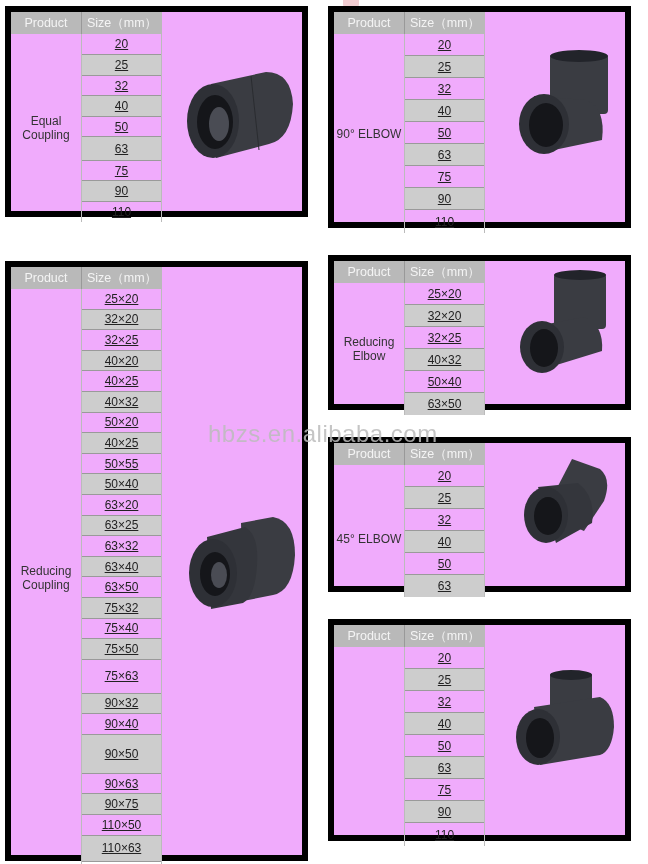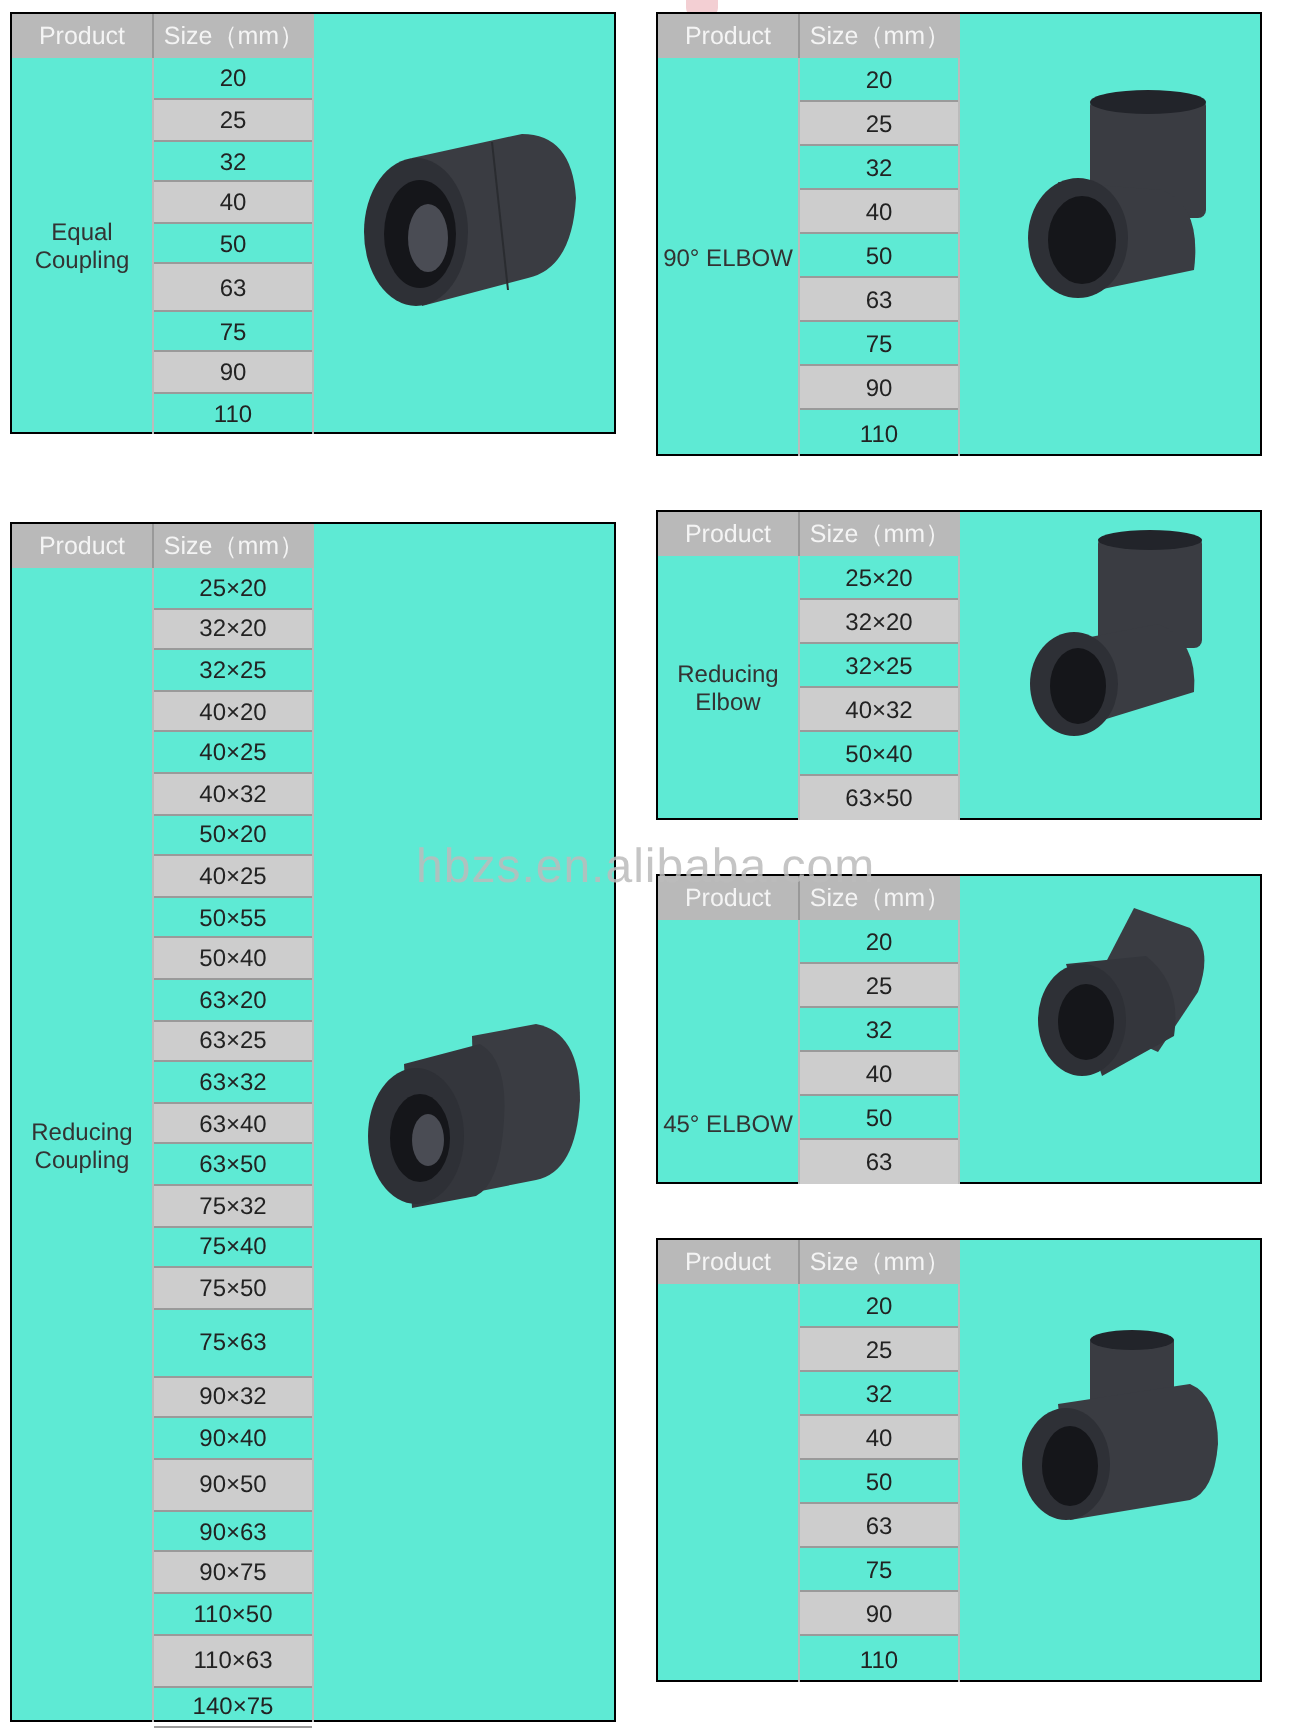--- a/index.html
+++ b/index.html
@@ -1,22 +1,22 @@
 <!DOCTYPE html>
 <html><head>
   <meta charset="utf-8">
   <style>
     html, body { margin: 0; padding: 0; background: #ffffff; }
     body { width: 648px; height: 864px; position: relative; overflow: hidden; font-family: "Liberation Sans", sans-serif; color: #222; }
-    .panel { position: absolute; border: 1px solid #000000; background: #5eead4; box-sizing: border-box; }
+    .panel { position: absolute; border: 6px solid #000000; background: #f0abfc; box-sizing: border-box; }
     .hdr { position: absolute; top: 0; height: 22px; background: #b9b9b9; color: #f4f4f4; font-size: 12.5px; line-height: 22px; text-align: center; }
     .hdr.product { left: 0; width: 70px; }
     .hdr.size { left: 70px; width: 81px; border-left: 1px solid #999; box-sizing: border-box; }
     .namecell { position: absolute; left: 0; width: 70px; display: flex; align-items: center; justify-content: center; text-align: center; font-size: 12px; line-height: 14px; color: #333; }
-    .sizes { position: absolute; left: 70px; width: 81px; border-left: 1px solid #bbb; border-right: 1px solid #bbb; box-sizing: border-box; }
+    .sizes { position: absolute; left: 70px; width: 81px; border-left: 1px solid #bbb; border-right: 1px solid #bbb; box-sizing: border-box; text-decoration: underline; }
     .row { box-sizing: border-box; border-bottom: 1px solid #9a9a9a; text-align: center; font-size: 12px; color: #222; display: flex; align-items: center; justify-content: center; }
     .row.alt { background: #cdcdcd; }
     .row:last-child { border-bottom: none; }
     .img { position: absolute; }
     .watermark { position: absolute; left: 208px; top: 420px; font-size: 24px; color: #bcbcbc; letter-spacing: 0.5px; font-family: "Liberation Sans", sans-serif; opacity: 0.85; }
     .redmark { position: absolute; left: 343px; top: 0; width: 16px; height: 8px; background: #f3cfd3; border-radius: 0 0 4px 4px; }
   </style>
 </head>
 <body>
 
@@ -105,21 +105,21 @@
     <div class="row alt" style="height:20.6px">63×25</div>
     <div class="row" style="height:20.6px">63×32</div>
     <div class="row alt" style="height:20.6px">63×40</div>
     <div class="row" style="height:20.6px">63×50</div>
     <div class="row alt" style="height:20.6px">75×32</div>
     <div class="row" style="height:20.6px">75×40</div>
     <div class="row alt" style="height:20.6px">75×50</div>
     <div class="row" style="height:34px">75×63</div>
     <div class="row alt" style="height:20.6px">90×32</div>
     <div class="row" style="height:20.6px">90×40</div>
-    <div class="row alt" style="height:26px">90×50</div>
+    <div class="row alt" style="height:39px">90×50</div>
     <div class="row" style="height:20.6px">90×63</div>
     <div class="row alt" style="height:20.6px">90×75</div>
     <div class="row" style="height:20.6px">110×50</div>
     <div class="row alt" style="height:26px">110×63</div>
     <div class="row" style="height:20.6px">140×75</div>
     <div class="row alt" style="height:20.6px">110×90</div>
   </div>
   <div class="img" style="left:170px;top:244px;">
     <svg width="120" height="100" viewBox="0 0 120 100">
       <path d="M60 12 L92 6 Q114 10 114 44 Q112 80 92 84 L62 90 Z" fill="#3a3c42"></path>
@@ -155,21 +155,21 @@
       <path d="M18 60 L70 50 Q90 58 88 84 L36 100 Z" fill="#3a3c42"></path>
       <ellipse cx="28" cy="80" rx="22" ry="26" fill="#2e3036"></ellipse>
       <ellipse cx="30" cy="81" rx="14" ry="19" fill="#15161a"></ellipse>
     </svg>
   </div>
 </div>
 
 <div class="panel" style="left:328px;top:437px;width:303px;height:155px;">
   <div class="hdr product">Product</div>
   <div class="hdr size">Size（mm）</div>
-  <div class="namecell" style="top:40px;height:168px;">
+  <div class="namecell" style="top:12px;height:168px;">
     <div>45° ELBOW</div>
   </div>
   <div class="sizes" style="top:22px;height:132px;">
     <div class="row" style="height:22px">20</div>
     <div class="row alt" style="height:22px">25</div>
     <div class="row" style="height:22px">32</div>
     <div class="row alt" style="height:22px">40</div>
     <div class="row" style="height:22px">50</div>
     <div class="row alt" style="height:22px">63</div>
   </div>

